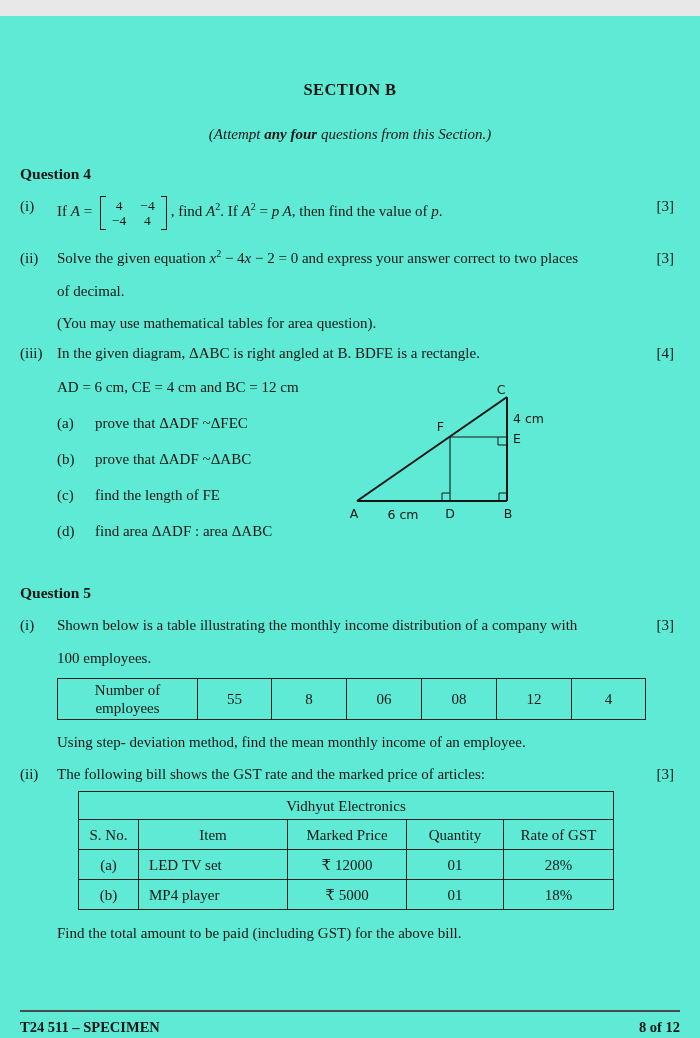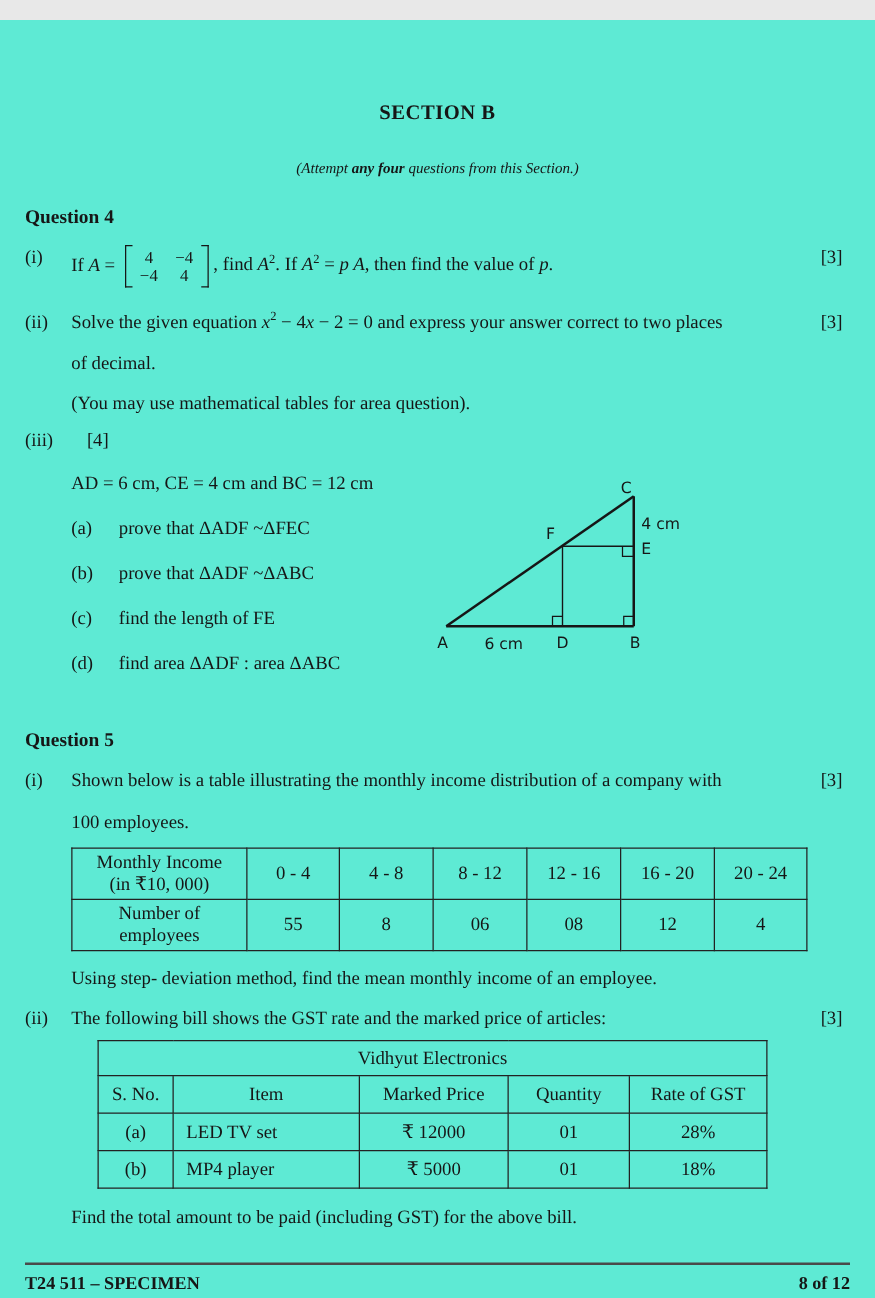--- a/index.html
+++ b/index.html
@@ -7,21 +7,21 @@
     position:relative;width:700px;height:1038px;background:#5eead4;
     margin:16px auto;overflow:hidden;color:#161616;
     font-family:"Liberation Serif","DejaVu Serif","DejaVu Sans",serif;
     font-size:15px;line-height:20px;
   }
   .content{padding:64px 20px 0 20px;}
   .i{font-style:italic;}
   .bi{font-weight:bold;font-style:italic;}
   .sup{font-size:10px;vertical-align:super;line-height:0;}
   .section-title{text-align:center;font-weight:bold;font-size:16.5px;letter-spacing:.4px;}
-  .section-note{text-align:center;font-size:12px;margin-top:24px;}
+  .section-note{text-align:center;font-size:15px;margin-top:24px;}
   .q-title{font-weight:bold;font-size:15.5px;margin-top:20px;}
   .qrow{display:flex;align-items:flex-start;}
   .qnum{width:37px;flex:0 0 37px;}
   .qbody{flex:1 1 auto;padding-right:14px;}
   .qmarks{width:36px;flex:0 0 36px;text-align:right;padding-right:6px;box-sizing:border-box;}
   .mt12{margin-top:12px;} .mt18{margin-top:18px;} .mt10{margin-top:10px;}
   .line2{margin-top:13px;} .line3{margin-top:12px;}
   
   .matrix{display:inline-flex;align-items:stretch;vertical-align:middle;margin:0 4px;}
   .brak{width:5px;}
@@ -88,20 +88,21 @@
       <div class="qbody">
         <div><span>Solve the given equation </span><span class="i">x</span><span class="sup">2</span><span> − 4</span><span class="i">x</span><span> − 2 = 0 and express your answer correct to two places</span></div>
         <div class="line2">of decimal.</div>
         <div class="line3">(You may use mathematical tables for area question).</div>
       </div>
       <div class="qmarks">[3]</div>
     </div>
 
     <div class="qrow mt10">
       <div class="qnum">(iii)</div>
+      <div class="qbody">In the given diagram, ΔABC is right angled at B. BDFE is a rectangle.</div>
       <div class="qmarks">[4]</div>
     </div>
 
     <div class="iii-detail">
       <div class="given-line">AD = 6 cm, CE = 4 cm and BC = 12 cm</div>
 
       <div class="part">
         <span class="part-label">(a)</span>
         <span>prove that ΔADF ~ΔFEC</span>
       </div>
@@ -158,32 +159,20 @@
         <colgroup>
           <col style="width:140px">
             <col style="width:74px">
             <col style="width:75px">
           <col style="width:75px">
             <col style="width:75px">
             <col style="width:75px">
             <col style="width:74px">
         </colgroup>
         <tbody>
-            <tr>
-          <td class="lab">
-            <span>Monthly Income</span>
-            <span>(in ₹10, 000)</span>
-          </td>
-          <td>0 - 4</td>
-          <td>4 - 8</td>
-          <td>8 - 12</td>
-          <td>12 - 16</td>
-          <td>16 - 20</td>
-          <td>20 - 24</td>
-        </tr>
         <tr>
           <td class="lab">
             <span>Number of</span>
             <span>employees</span>
           </td>
           <td>55</td>
           <td>8</td>
           <td>06</td>
           <td>08</td>
           <td>12</td>

